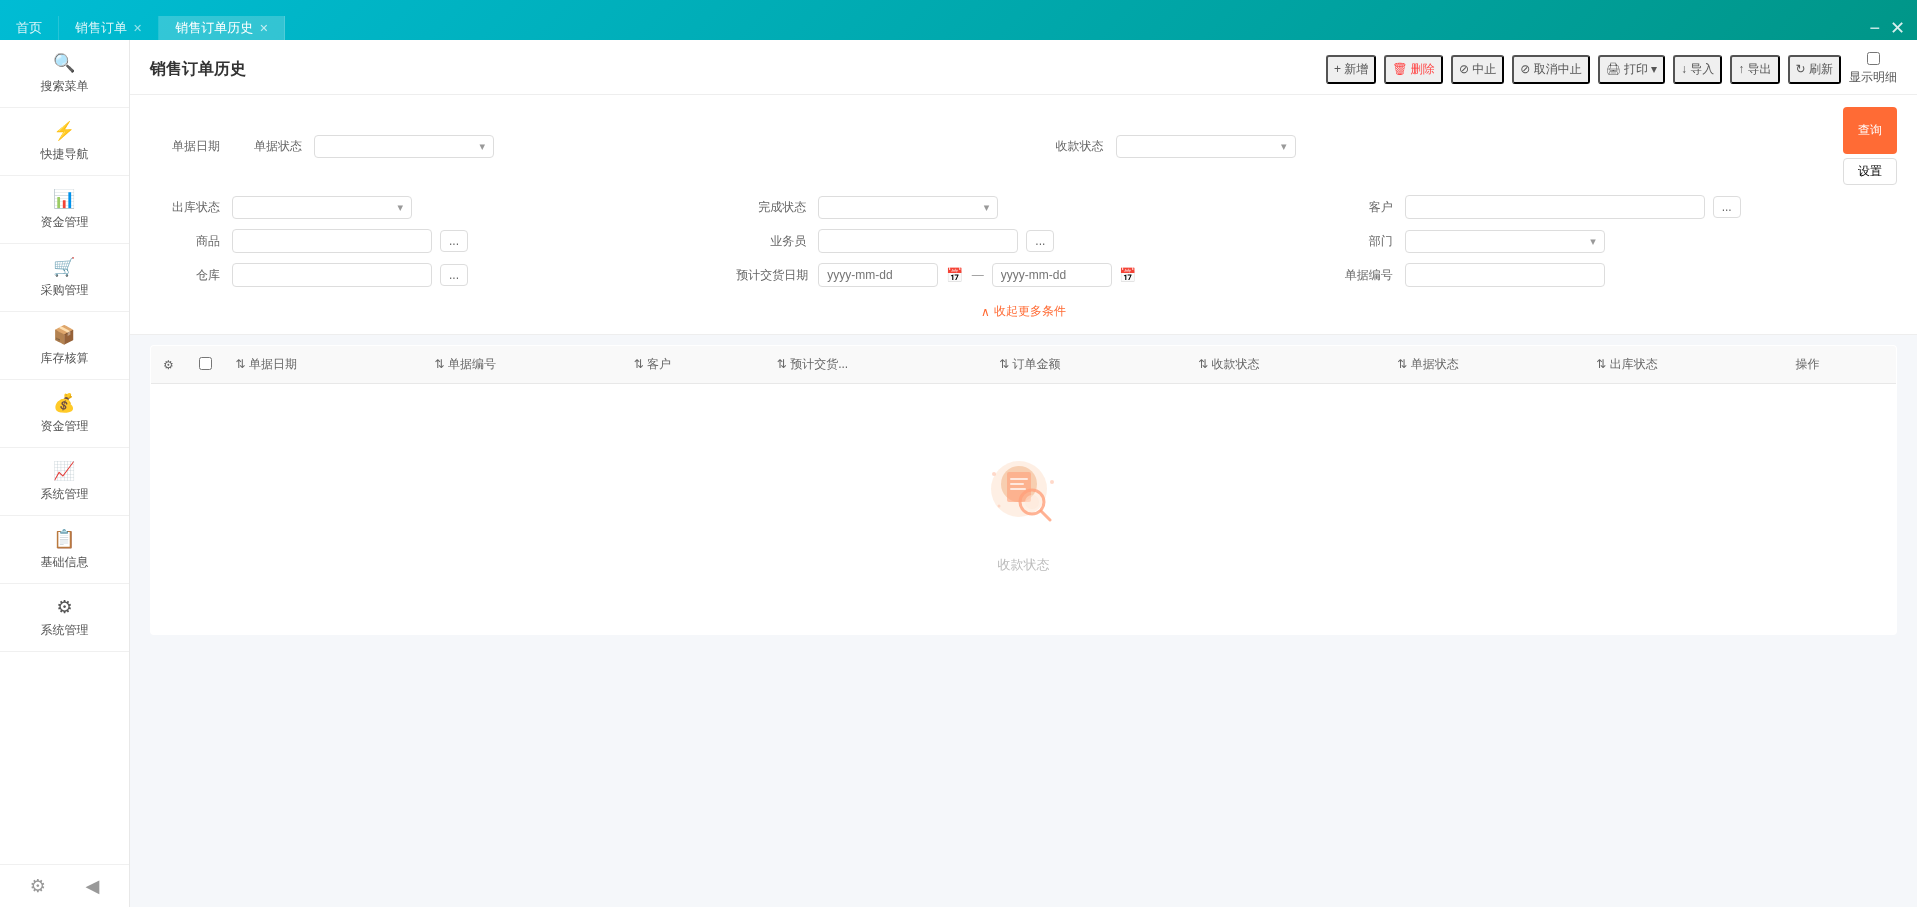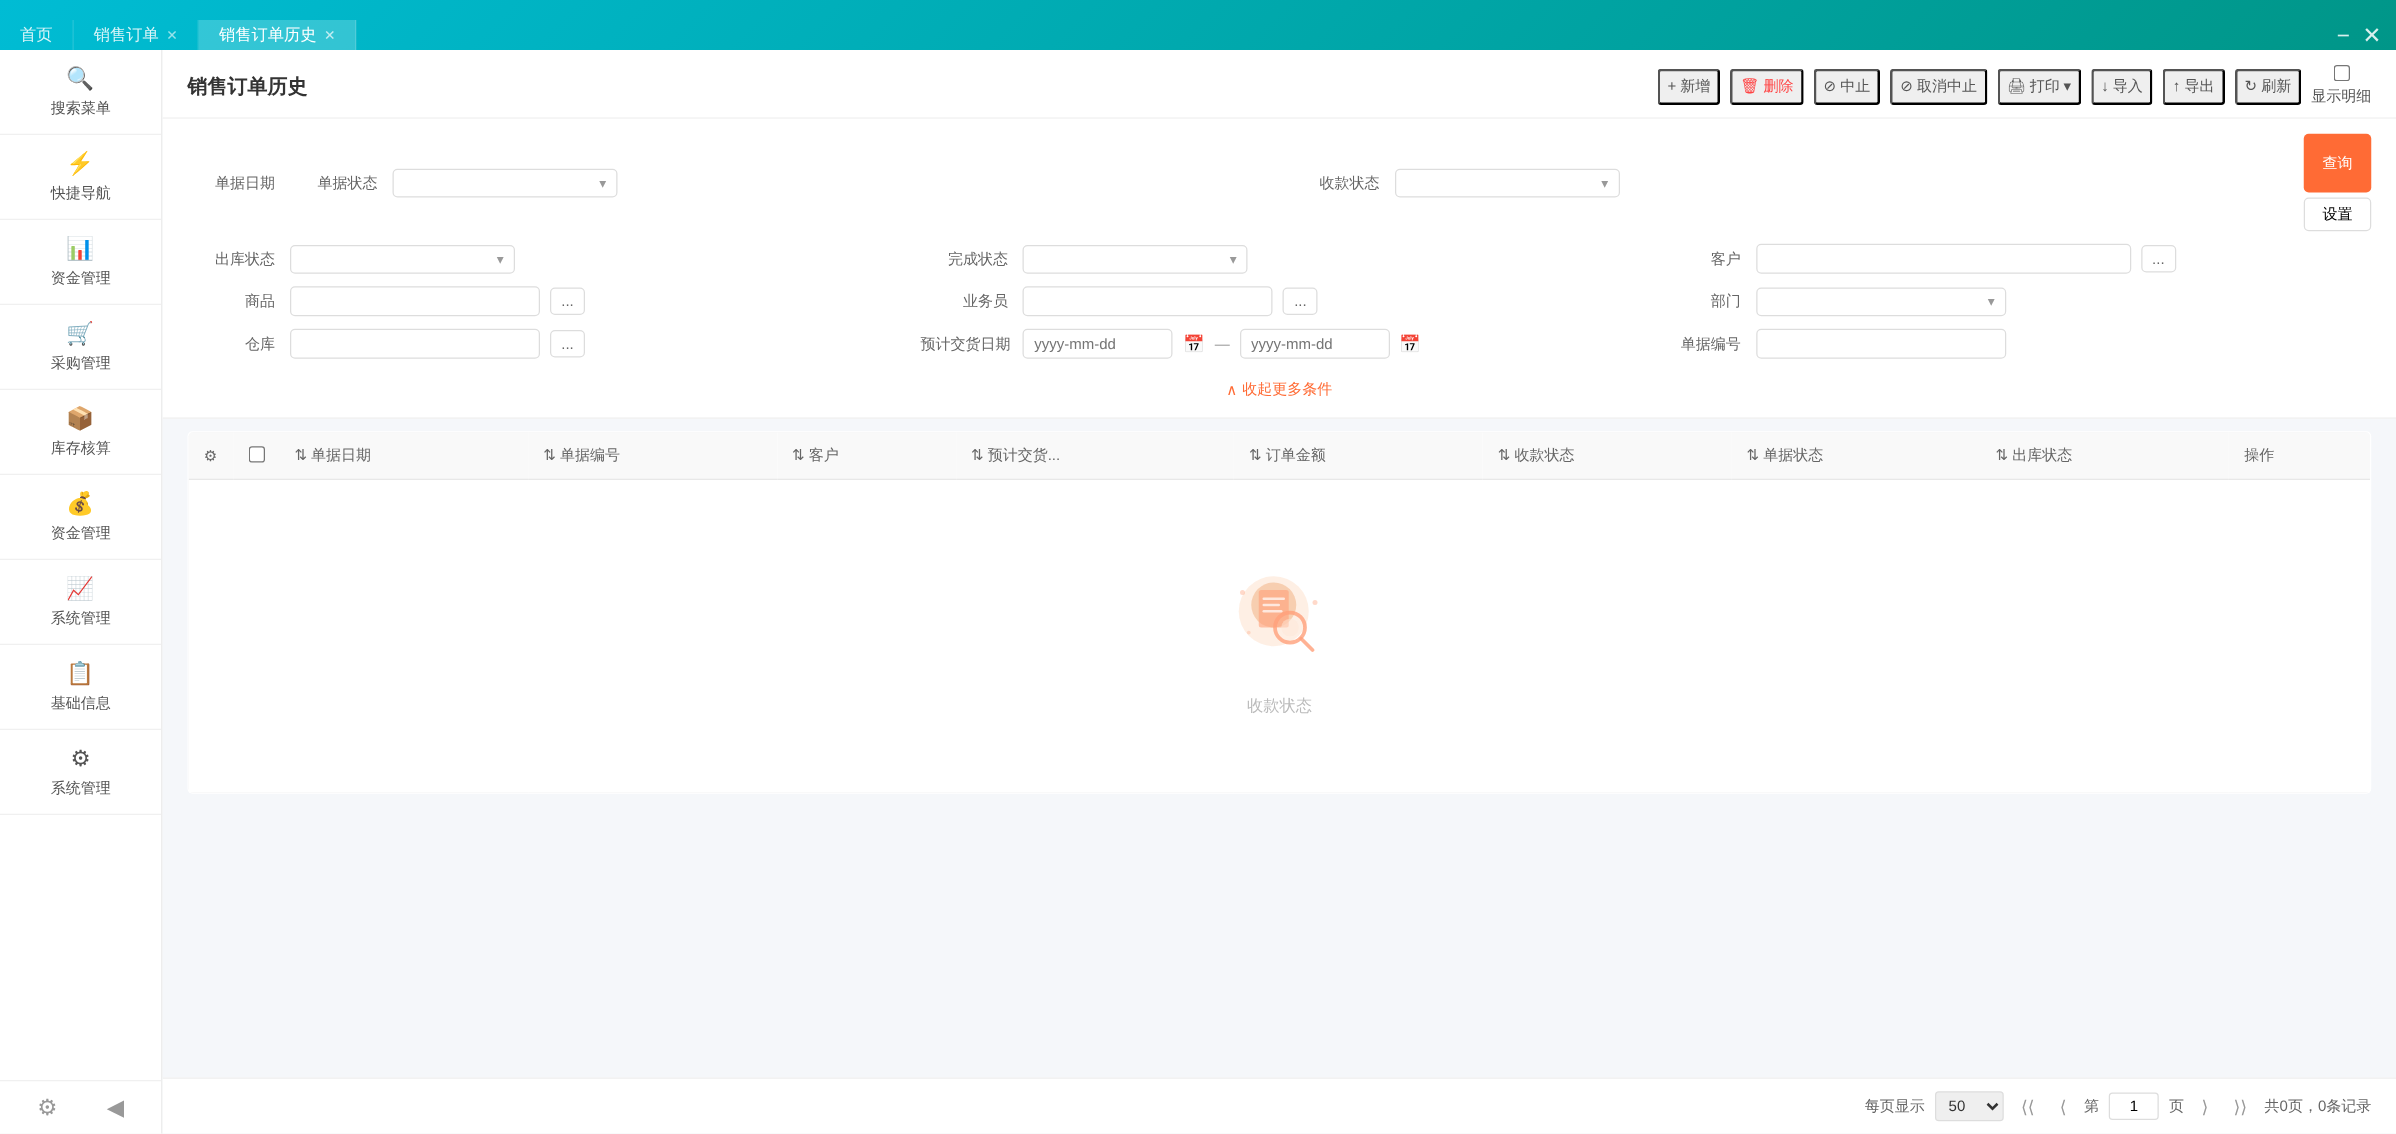--- a/index.html
+++ b/index.html
@@ -567,32 +567,15 @@
                   <circle cx="25" cy="62" r="1.5" fill="#ffa07a" opacity="0.3"></circle>
                 </svg>
                 <span>收款状态</span>
               </div>
             </td>
           </tr>
         </tbody>
       </table>
     </div>
 
-    <div class="footer-bar">
-      <span>每页显示</span>
-      <select class="page-size-select">
-        <option>50</option>
-        <option>10</option>
-        <option>20</option>
-        <option>100</option>
-      </select>
-      <span class="pagination-btn">⟨⟨</span>
-      <span class="pagination-btn">⟨</span>
-      <span>第</span>
-      <input type="text" class="page-input" value="1" style="">
-      <span>页</span>
-      <span class="pagination-btn">⟩</span>
-      <span class="pagination-btn">⟩⟩</span>
-      <span>共0页，0条记录</span>
-    </div>
 
   </div>
 </div>
 
 </body></html>

